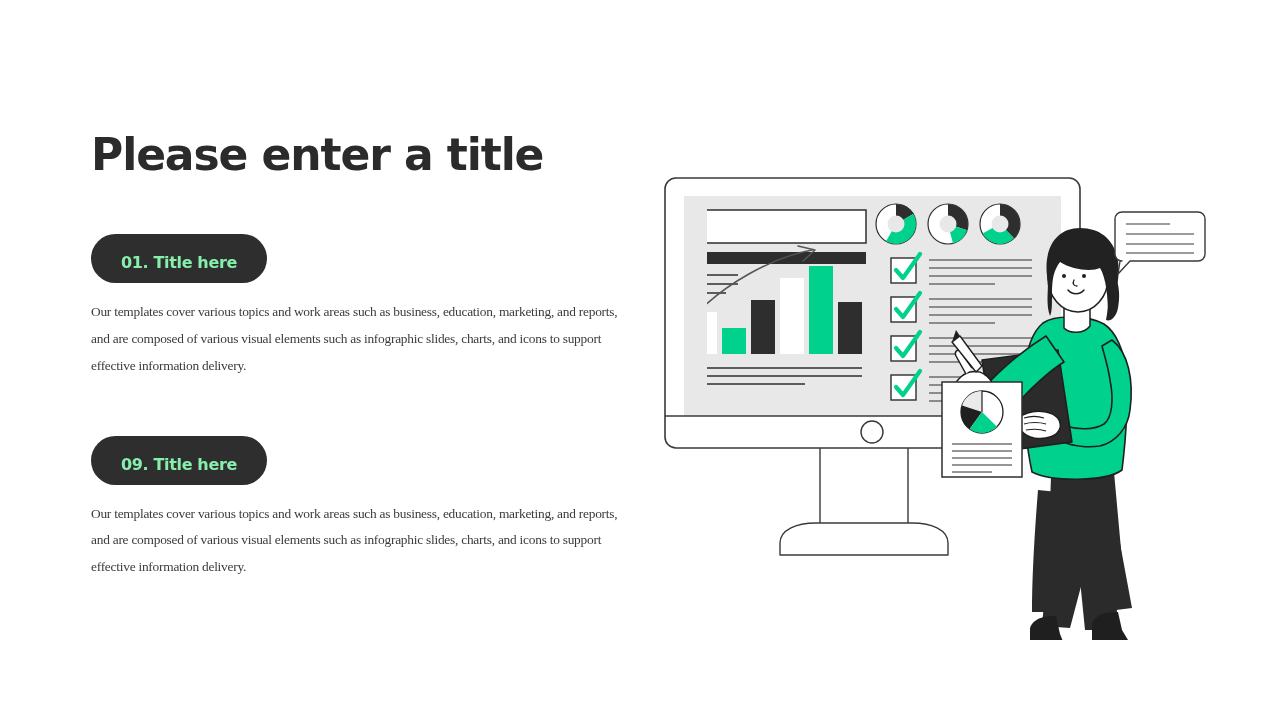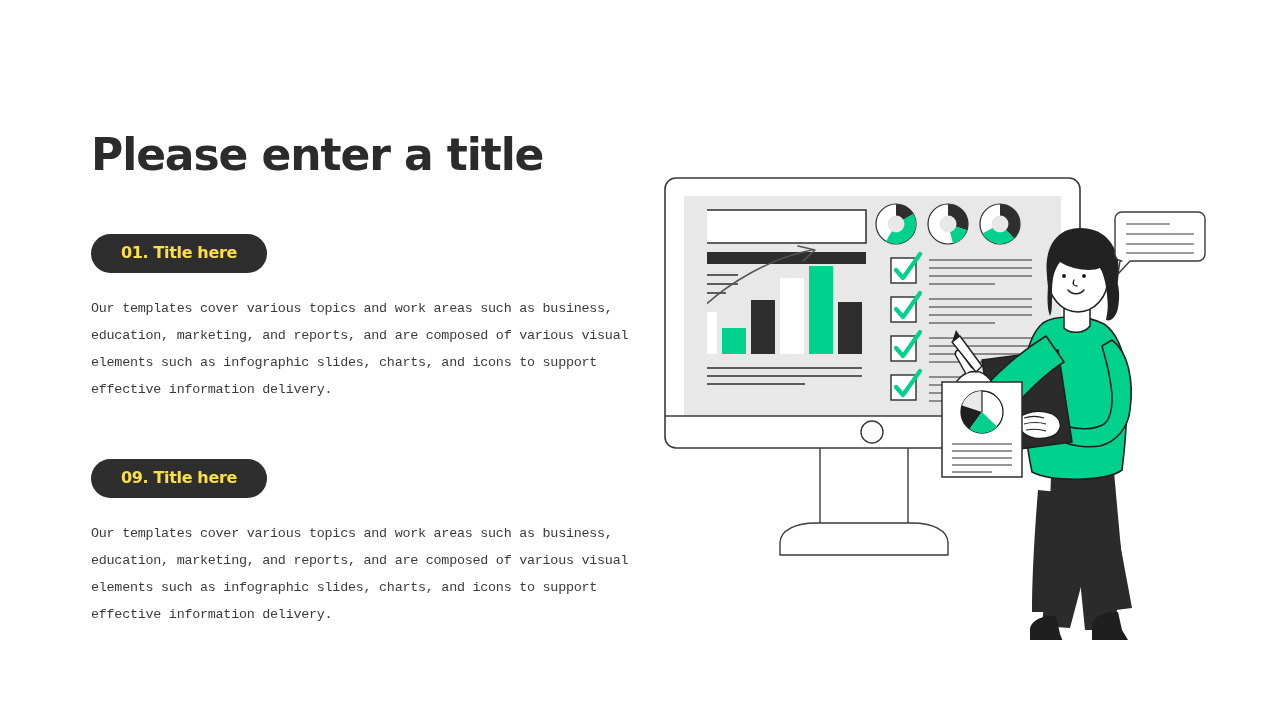--- a/index.html
+++ b/index.html
@@ -45,33 +45,33 @@
   .section {
     margin-top: 56px;
   }
   .section.second {
     margin-top: 56px;
   }
 
   .pill {
     display: inline-block;
     background: #2e2e2e;
-    color: #fde047;
+    color: #86efac;
     border-radius: 40px;
-    padding: 11px 30px 12px 30px;
+    padding: 21px 30px 12px 30px;
     font-family: "DejaVu Sans", sans-serif;
     font-size: 16px;
     font-weight: 700;
     letter-spacing: -0.35px;
     line-height: 1;
   }
 
   .body-text {
-    margin: 23px 0 0 0;
-    font-family: Liberation Mono, monospace;
+    margin: 16px 0 0 0;
+    font-family: Liberation Serif, serif;
     font-size: 13.4px;
     font-weight: 400;
     color: #3b3b3b;
     line-height: 2.0;
     letter-spacing: -0.25px;
     width: 545px;
   }
 
   
   .illustration {

